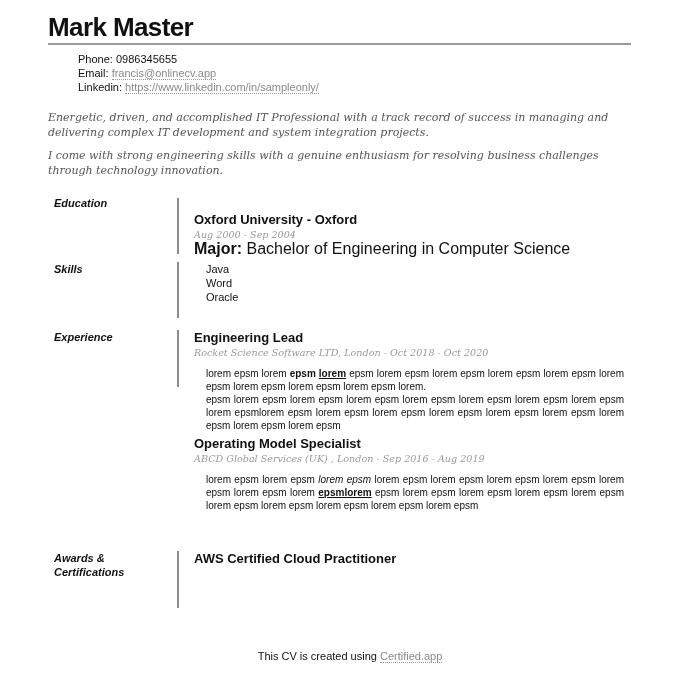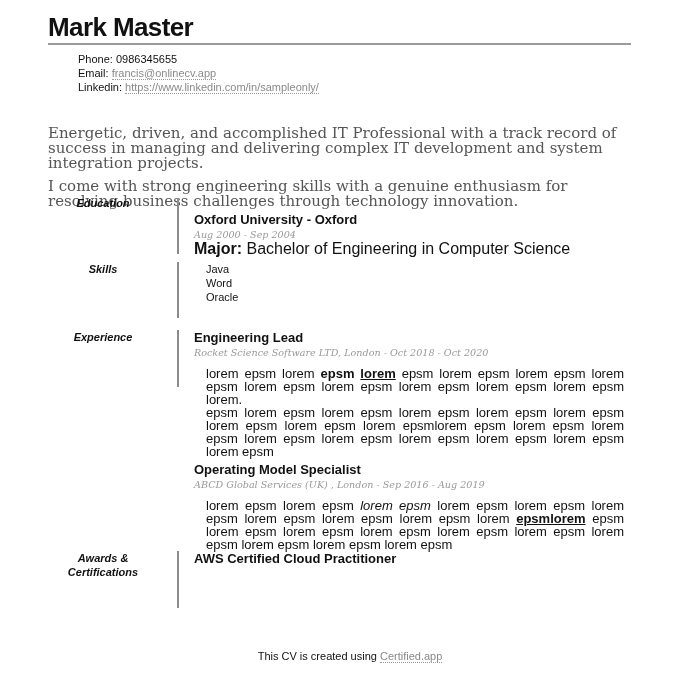--- a/index.html
+++ b/index.html
@@ -5,34 +5,34 @@
     html, body { margin: 0; padding: 0; background: #ffffff; }
     body { width: 700px; height: 700px; position: relative; overflow: hidden;
       font-family: "Liberation Sans", sans-serif; color: #111; }
     .page { position: absolute; left: 48px; top: 0; width: 583px; }
     .name { position: absolute; left: 0; top: 12px; font-size: 26px; font-weight: bold;
       letter-spacing: -0.6px; color: #111; margin: 0; line-height: 30px; }
     .rule { position: absolute; left: 0; top: 43px; width: 583px; height: 2px; background: #9a9a9a; }
     .contact { position: absolute; left: 0; top: 52px; font-size: 11px; line-height: 14px; margin-left: 30px; }
     .contact a { color: #8a8a8a; text-decoration: none; border-bottom: 1px dotted #999; }
     .summary { position: absolute; left: 0; top: 110px; width: 590px;
-      font-family: "DejaVu Serif", serif; font-size: 15px;
-      line-height: 15px; color: #555; margin-top: 16px; }
+      font-family: "DejaVu Serif", serif; font-style: italic; font-size: 11px;
+      line-height: 15px; color: #555; }
     .summary p { margin: 0 0 8px 0; }
     .section { position: absolute; left: 0; width: 583px; }
-    .sec-label { position: absolute; left: 0; width: 110px; text-align: center;
+    .sec-label { position: absolute; left: 6px; width: 110px; text-align: left;
       font-size: 11px; font-weight: bold; font-style: italic; line-height: 14px; color: #111; }
     .vline { position: absolute; left: 129px; width: 1.5px; background: #8c8c8c; }
     .sec-body { position: absolute; left: 146px; width: 440px; }
     .entry-title { font-size: 13px; font-weight: bold; line-height: 16px; color: #111; }
     .entry-sub { font-family: "DejaVu Serif", serif; font-style: italic; font-size: 9.6px;
       color: #999; line-height: 14px; }
     .entry-line { font-size: 16px; line-height: 14px; }
     .skill { font-size: 11px; line-height: 14px; }
-    .desc { font-size: 13px; line-height: 13px; margin-left: 12px; width: 418px;
+    .desc { font-size: 10px; line-height: 13px; margin-left: 12px; width: 418px;
       text-align: justify; color: #111; }
     .desc b { font-weight: bold; }
     .desc u { text-decoration: underline; }
     .footer { position: absolute; top: 650px; left: 0; width: 700px; text-align: center;
       font-size: 11px; color: #111; }
     .footer a { color: #8a8a8a; text-decoration: none; border-bottom: 1px dotted #999; }
   </style>
 </head>
 <body>
 

